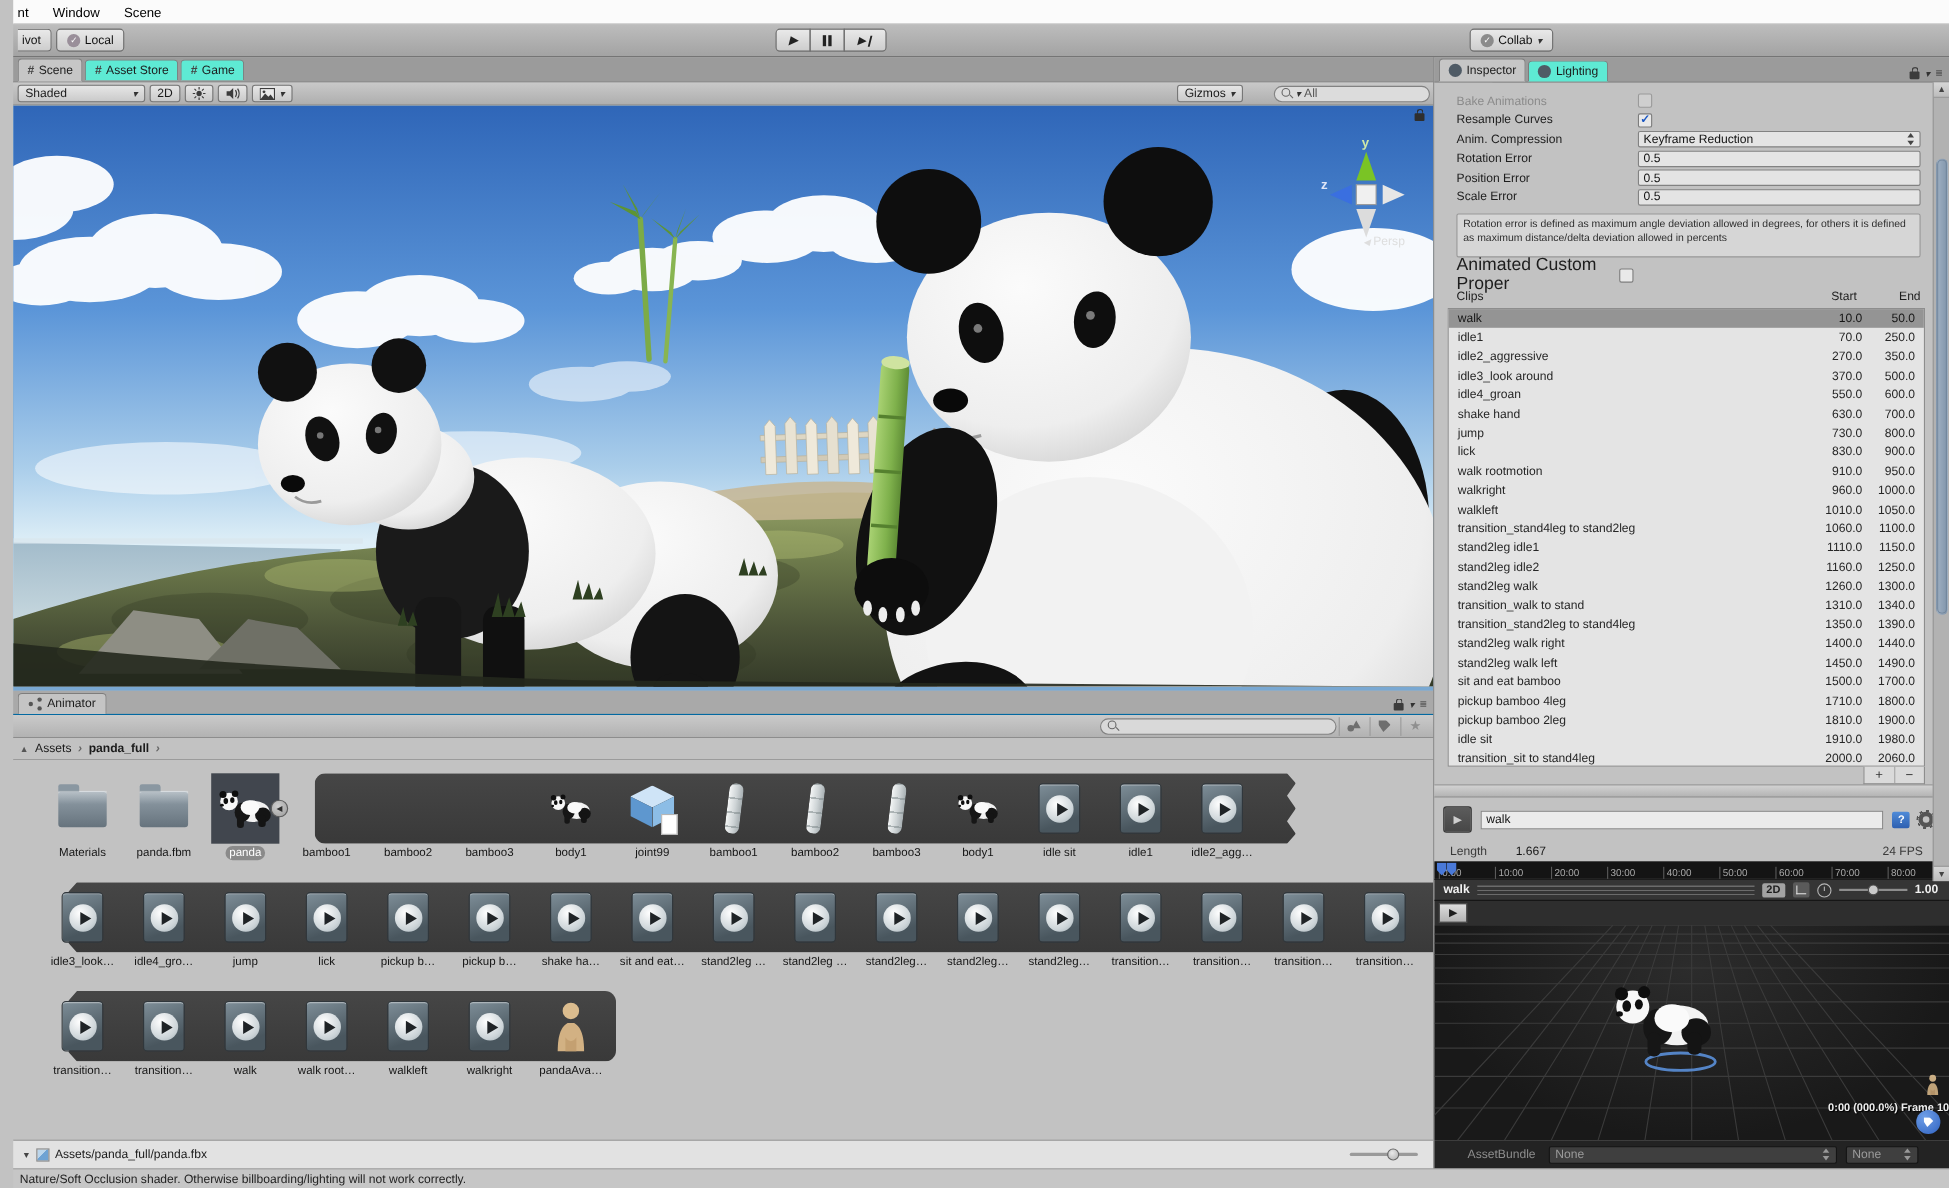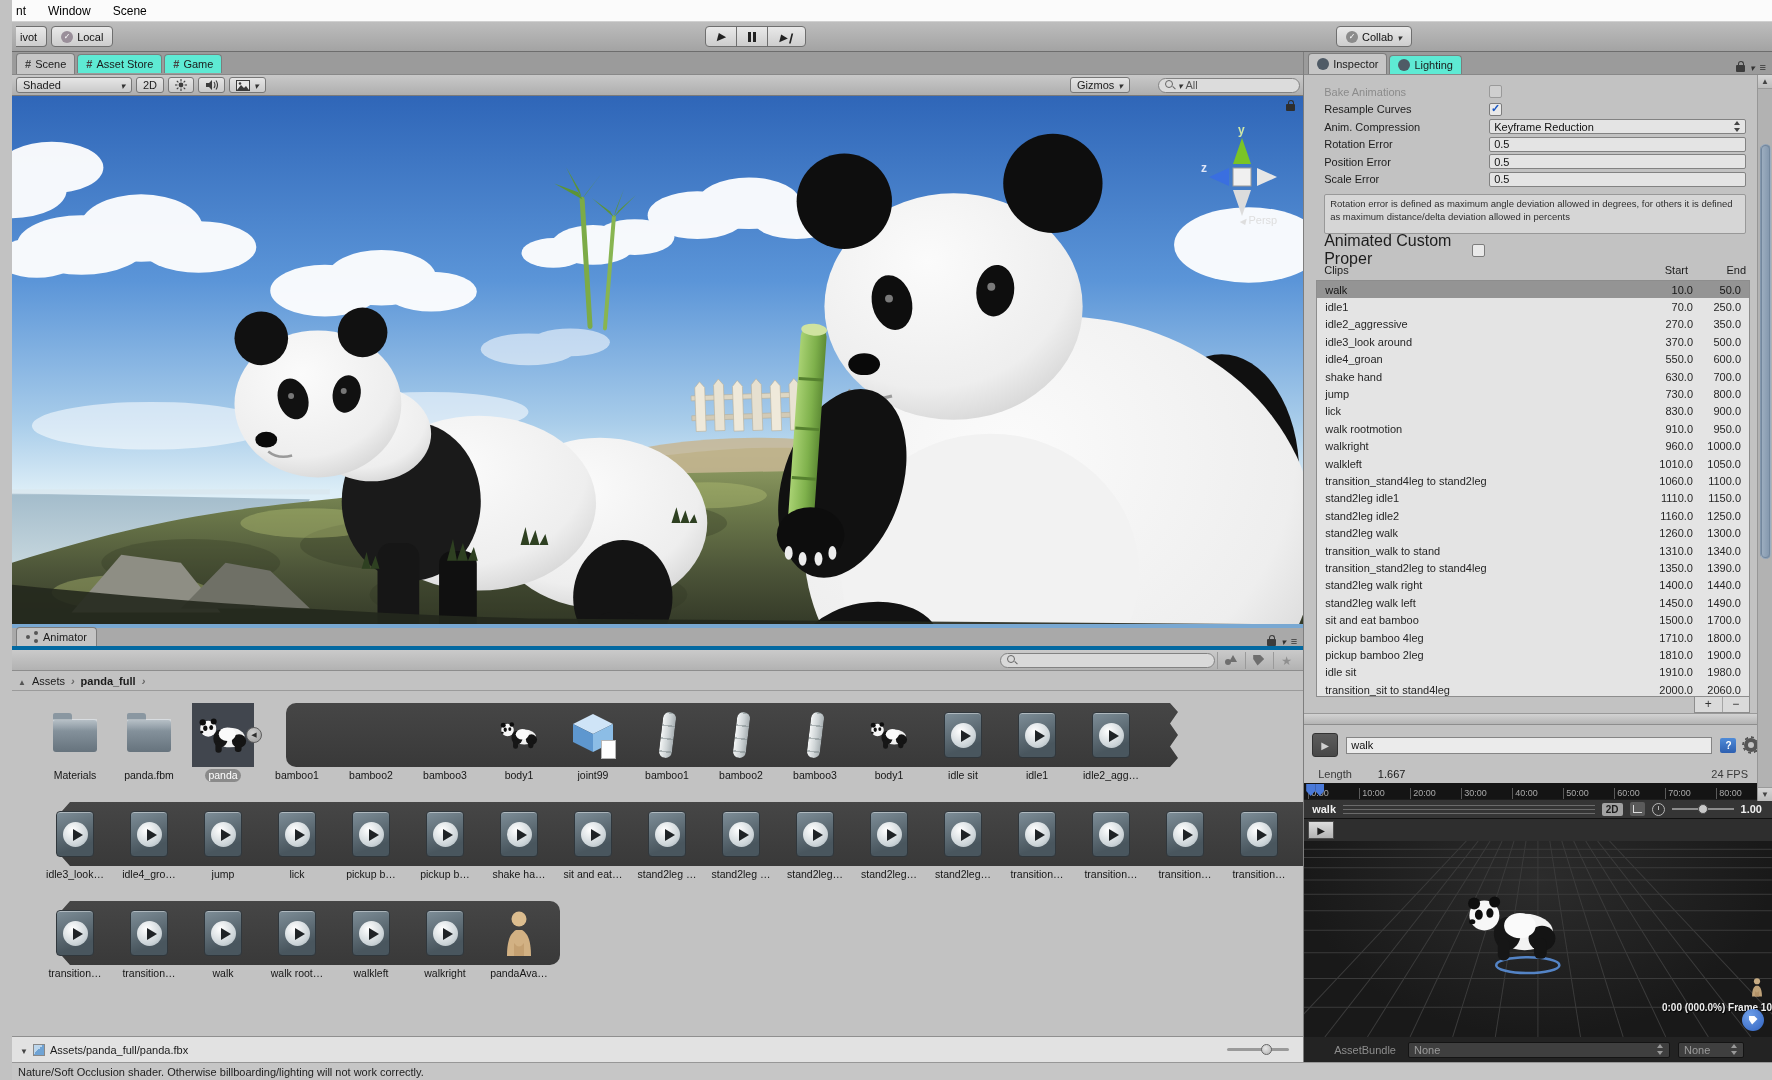--- a/index.html
+++ b/index.html
@@ -76,21 +76,21 @@
   #viewport{height:532px;position:relative;background:#79a8d2;overflow:hidden;}
   #viewport svg.scene{position:absolute;inset:0;}
   #gizmo-box{position:absolute;right:16px;top:26px;width:90px;height:140px;}
   #persp-row{position:absolute;right:26px;top:118px;color:#dedede;font-size:11px;display:flex;gap:3px;align-items:center;}
   .back-ic::before{content:"◀";font-size:8px;color:#dedede;}
   #vp-lock{position:absolute;right:8px;top:1px;}
   #vp-lock .lock-ic{background:#2e2e2e;}
   #vp-lock .lock-ic::before{border-color:#2e2e2e;}
 
   
-  #animator-bar{height:22px;background:#a9a9a9;border-bottom:4px solid #0369a1;display:flex;
+  #animator-bar{height:22px;background:#a9a9a9;border-bottom:1px solid #0369a1;display:flex;
     align-items:flex-end;padding-left:4px;position:relative;}
   #animator-tab{height:19px;background:#c4c4c4;border:1px solid #7d7d7d;border-bottom:none;
     border-radius:4px 4px 0 0;display:flex;align-items:center;gap:5px;padding:0 9px;font-size:11px;}
   .anim-ic{width:12px;height:12px;position:relative;display:inline-block;}
   .anim-ic::before{content:"";position:absolute;left:0;top:4px;width:4px;height:4px;border-radius:50%;background:#555;}
   .anim-ic::after{content:"";position:absolute;right:0;top:0;width:4px;height:4px;border-radius:50%;background:#555;
     box-shadow:0 8px 0 #555;}
 
   
   #proj-toolbar{height:21px;background:linear-gradient(#cacaca,#b2b2b2);border-bottom:1px solid #8d8d8d;

